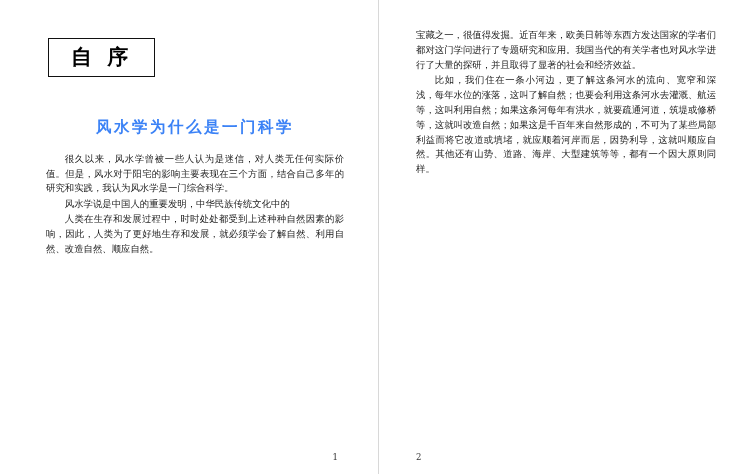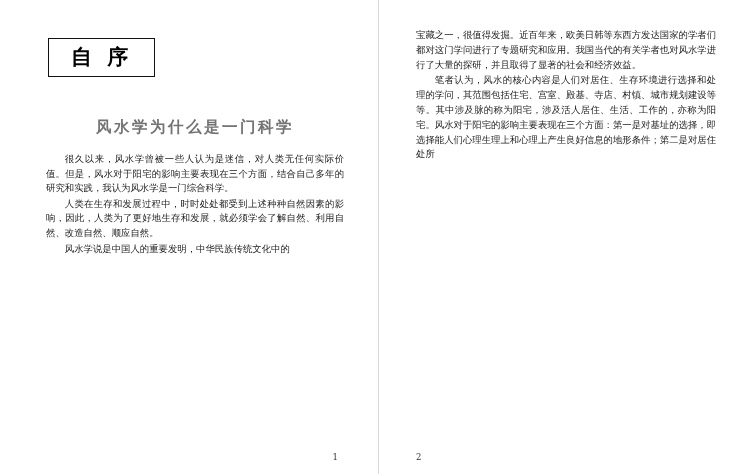--- a/index.html
+++ b/index.html
@@ -58,21 +58,21 @@
     line-height: 1.1;
     color: #000;
   }
   .chapter-heading {
     margin: 40px 0 14px 0;
     text-align: center;
     font-family: "DejaVu Serif", serif;
     font-weight: bold;
     font-size: 15.5px;
     letter-spacing: 2.5px;
-    color: #737373;
+    color: #3b82f6;
   }
   .body-text p {
     margin: 0 0 1px 0;
     font-size: 9.4px;
     line-height: 14.6px;
     text-align: justify;
     text-justify: inter-ideograph;
     text-indent: 2em;
     color: #1c1c1c;
     font-family: "DejaVu Sans", sans-serif;
@@ -118,31 +118,31 @@
   <div class="page page-left">
 
     <div class="title-box">
       <div class="title-text">自 序</div>
     </div>
 
     <div class="chapter-heading">风水学为什么是一门科学</div>
 
     <div class="body-text">
       <p>很久以来，风水学曾被一些人认为是迷信，对人类无任何实际价值。但是，风水对于阳宅的影响主要表现在三个方面，结合自己多年的研究和实践，我认为风水学是一门综合科学。</p>
+      <p>风水学说是中国人的重要发明，中华民族传统文化中的</p>
       <p>人类在生存和发展过程中，时时处处都受到上述种种自然因素的影响，因此，人类为了更好地生存和发展，就必须学会了解自然、利用自然、改造自然、顺应自然。</p>
-      <p>风水学说是中国人的重要发明，中华民族传统文化中的</p>
     </div>
 
     <div class="folio folio-left">1</div>
   </div>
 
   <div class="gutter"></div>
 
   <div class="page page-right">
     <div class="body-text">
       <p class="noindent">宝藏之一，很值得发掘。近百年来，欧美日韩等东西方发达国家的学者们都对这门学问进行了专题研究和应用。我国当代的有关学者也对风水学进行了大量的探研，并且取得了显著的社会和经济效益。</p>
-      <p>笔者认为，风水的核心内容是人们对居住、生存环境进行选择和处理的学问，其范围包括住宅、宫室、殿基、寺店、村镇、城市规划建设等等。其中涉及脉的称为阳宅，涉及活人居住、生活、工作的，亦称为阳宅。风水对于阳宅的影响主要表现在三个方面：第一是对基址的选择，即选择能人们心理生理上和心理上产生良好信息的地形条件；第二是对居住处所</p>
+      <p>比如，我们住在一条小河边，更了解这条河水的流向、宽窄和深浅，每年水位的涨落，这叫了解自然；也要会利用这条河水去灌溉、航运等，这叫利用自然；如果这条河每年有洪水，就要疏通河道，筑堤或修桥等，这就叫改造自然；如果这是千百年来自然形成的，不可为了某些局部利益而将它改道或填堵，就应顺着河岸而居，因势利导，这就叫顺应自然。其他还有山势、道路、海岸、大型建筑等等，都有一个因大原则同样。</p>
     </div>
 
     <div class="folio folio-right">2</div>
   </div>
 
 </div>
 
 </body></html>

